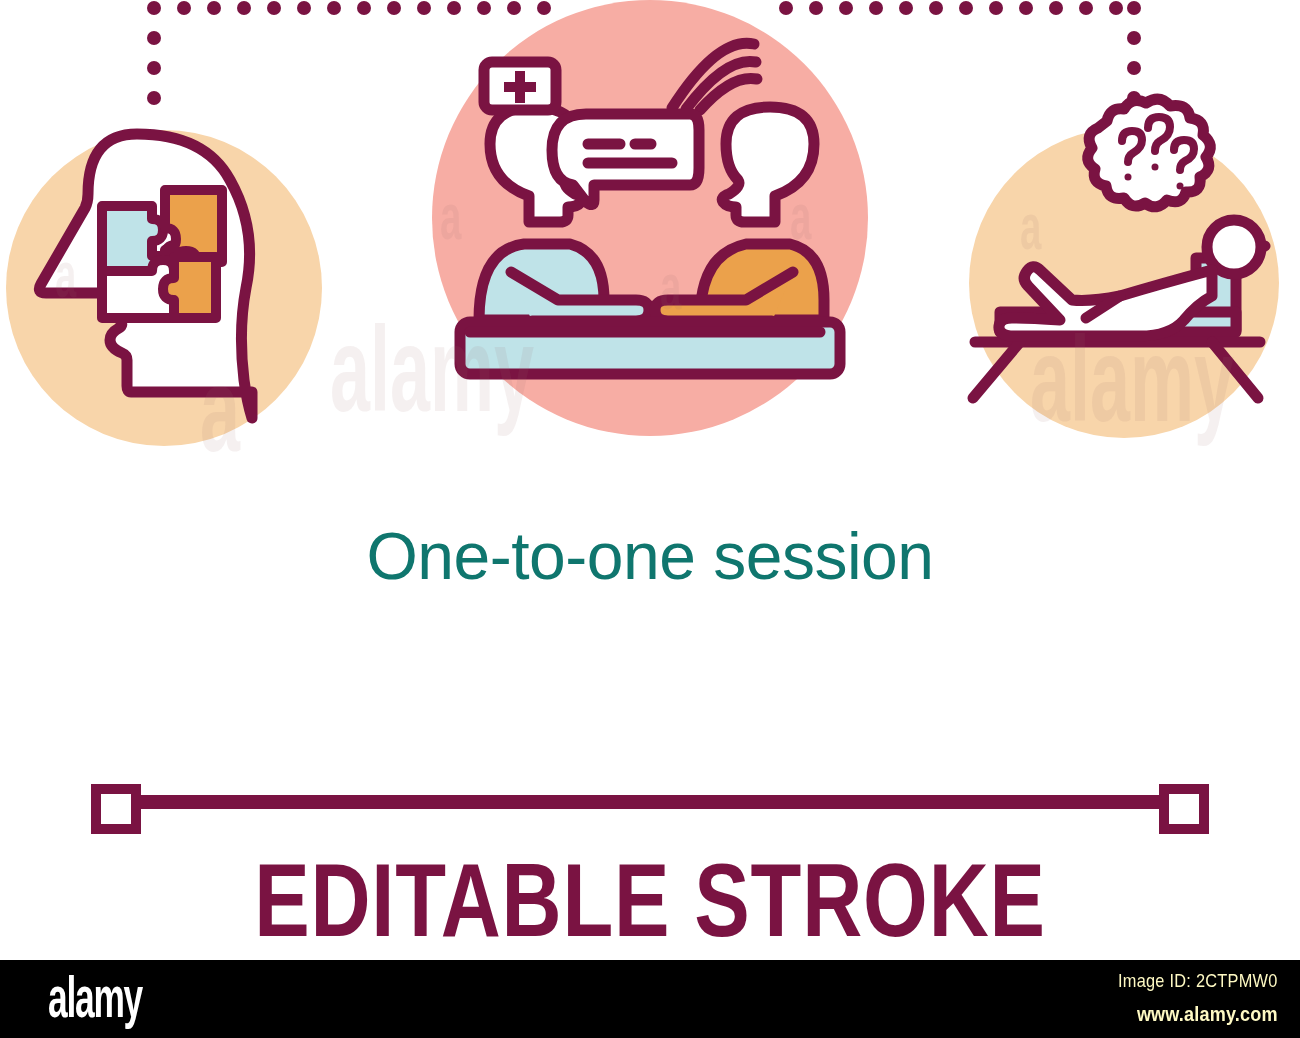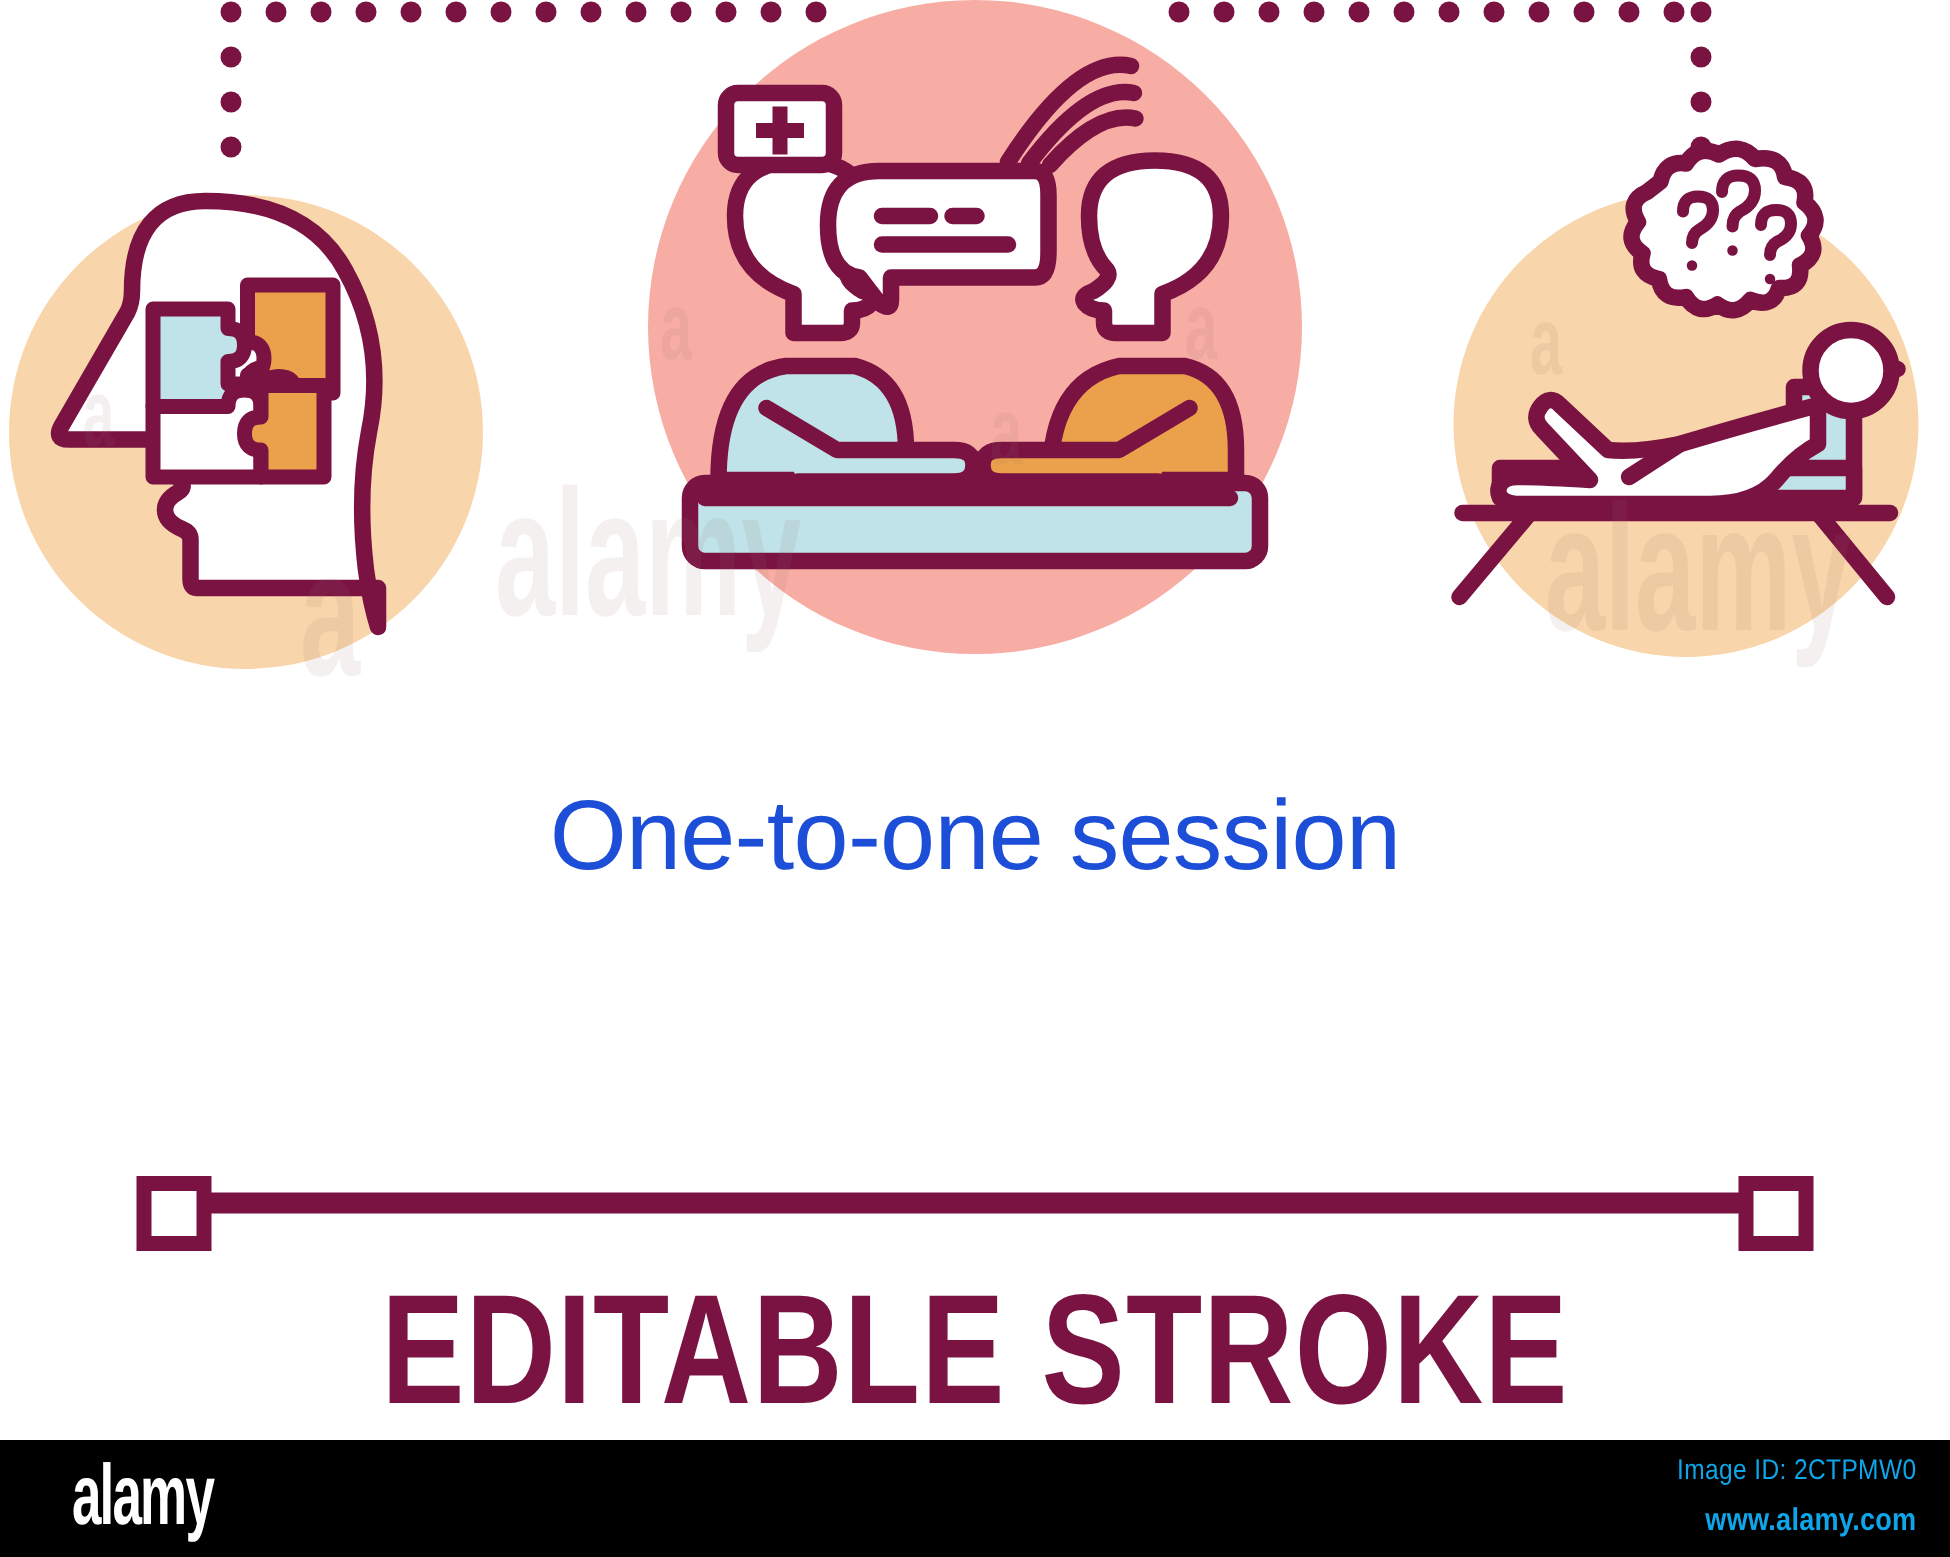--- a/index.html
+++ b/index.html
@@ -36,21 +36,21 @@
   .concept-title {
     position: absolute;
     left: 0;
     top: 518px;
     width: 1300px;
     text-align: center;
     font-family: "Liberation Sans", sans-serif;
     font-size: 66px;
     font-weight: 400;
     letter-spacing: -0.5px;
-    color: #1d4ed8;
+    color: #0f766e;
     white-space: nowrap;
   }
   .editable-stroke-label {
     position: absolute;
     left: 0;
     top: 848px;
     width: 1300px;
     text-align: center;
     font-family: "Liberation Sans Narrow", "Liberation Sans", sans-serif;
     font-size: 104px;
@@ -83,21 +83,21 @@
     letter-spacing: -2px;
     transform: scaleX(0.62);
     transform-origin: 0 0;
     line-height: 1.05;
   }
   .footer-meta {
     position: absolute;
     right: 22px;
     top: 10px;
     text-align: right;
-    color: #0ea5e9;
+    color: #fef9c3;
   }
   .footer-image-id {
     font-family: "Liberation Sans Narrow", "Liberation Sans", sans-serif;
     font-size: 19px;
     letter-spacing: 0.3px;
     transform: scaleX(0.86);
     transform-origin: 100% 0;
   }
   .footer-url {
     margin-top: 10px;

